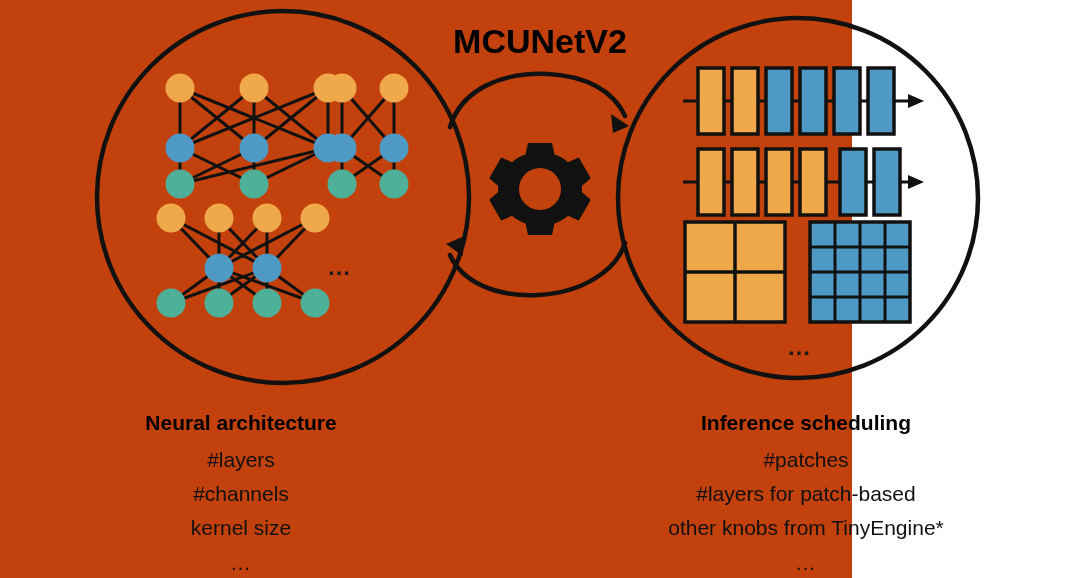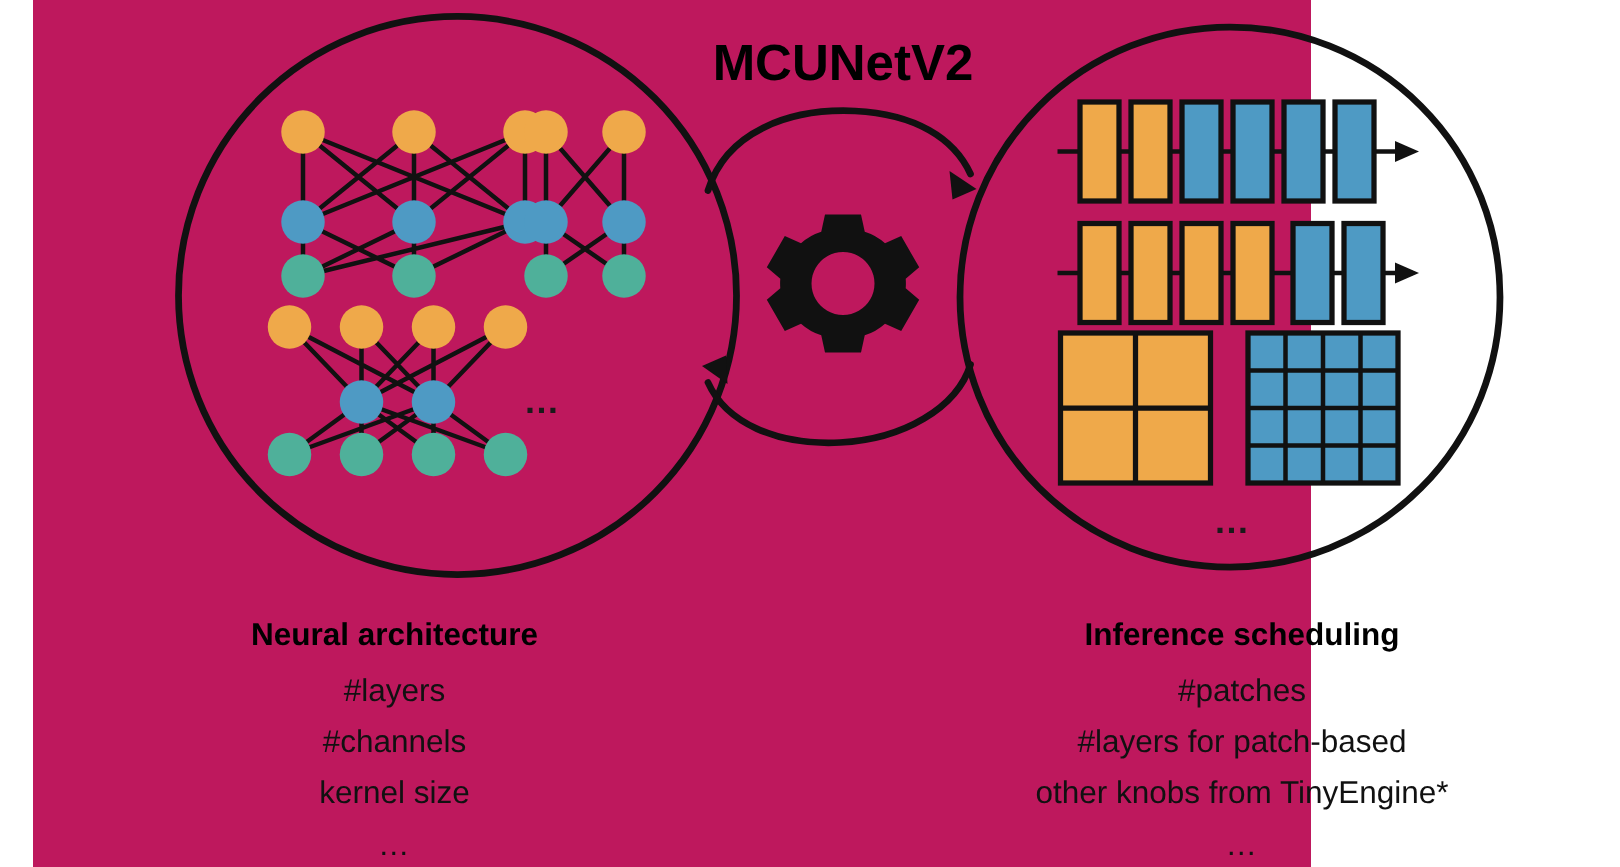--- a/index.html
+++ b/index.html
@@ -10,22 +10,21 @@
   body {
     width: 1080px;
     height: 578px;
     font-family: "Liberation Sans", sans-serif;
     overflow: hidden;
   }
   #stage {
     position: relative;
     width: 852px;
     height: 578px;
-    background: #be185d;
-    margin-left: 22px;
+    background: #c2410c;
   }
   #diagram-svg {
     position: absolute;
     top: 0;
     left: 0;
     width: 1080px;
     height: 578px;
     display: block;
   }
   .title-text {

